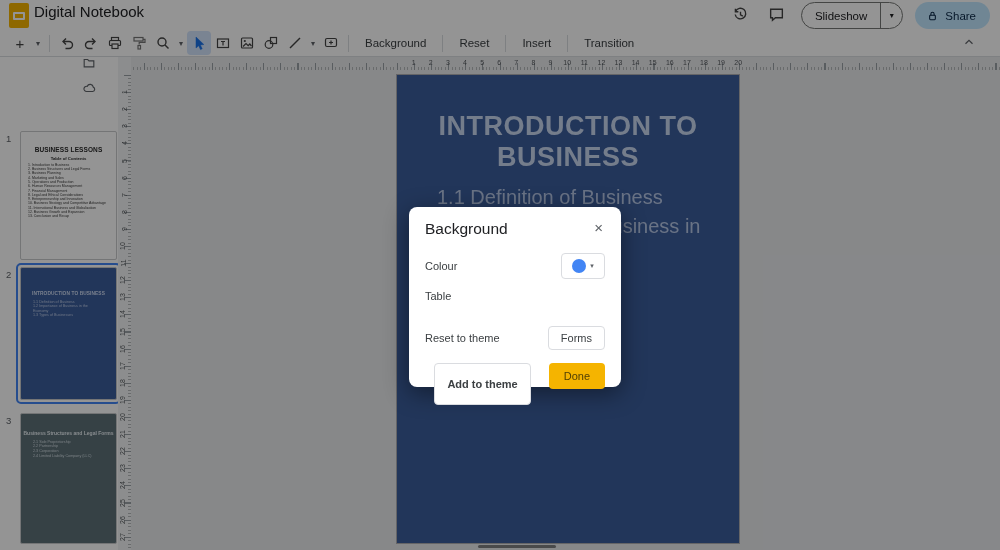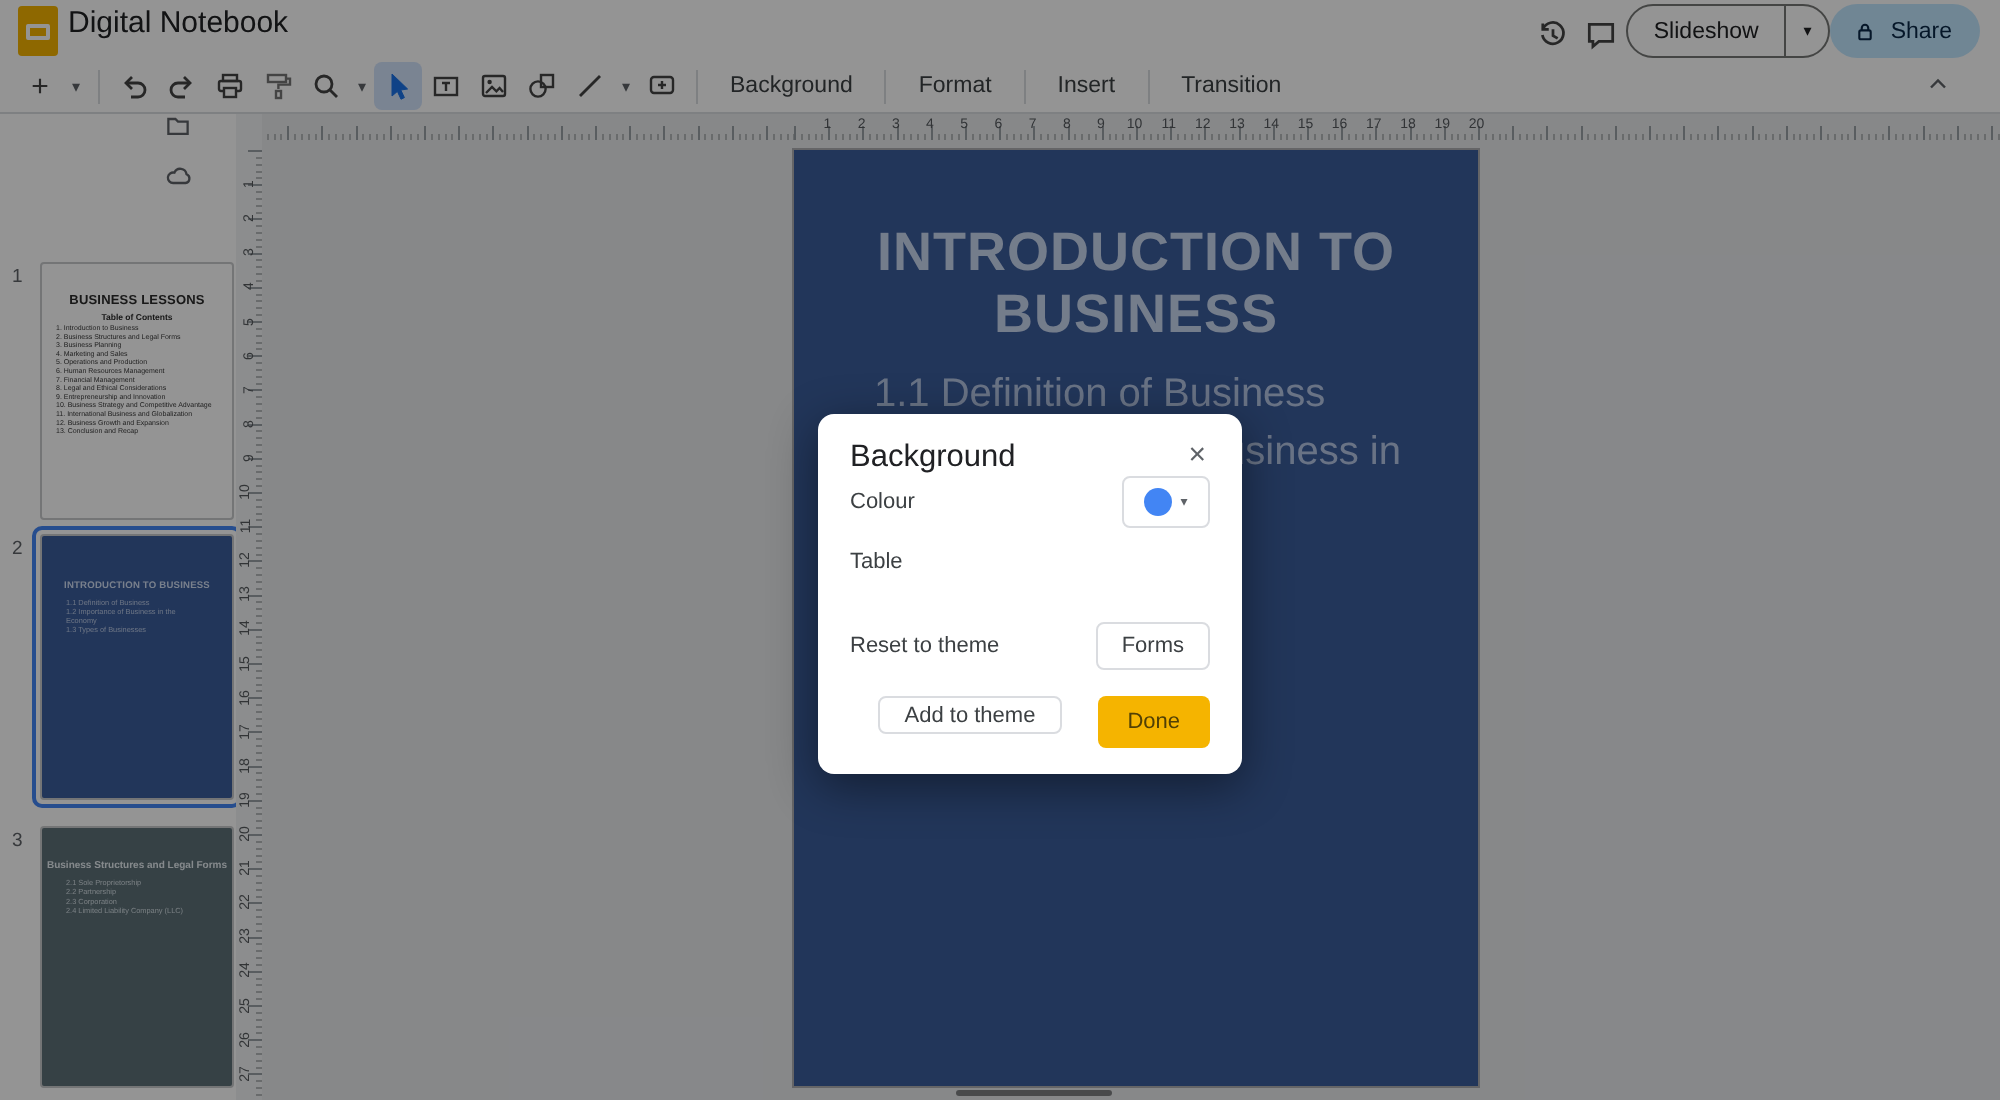--- a/index.html
+++ b/index.html
@@ -8,21 +8,21 @@
 
   
   .header { position:absolute; left:0; top:0; width:1000px; height:30px; background:#fff; z-index:2; }
   .logo { position:absolute; left:9px; top:3px; width:20px; height:25px; background:#f4b400; border-radius:2px; }
   .logo .inner { position:absolute; left:4px; top:9px; width:12px; height:8px; border:2px solid #fff; border-radius:1px; }
   .title-row { position:absolute; left:34px; top:3px; display:flex; align-items:center; gap:11px;flex-direction:column; }
   .doc-title { font-size:15px; color:#202124; }
   .title-ic { color:#5f6368; font-size:13px; line-height:14px; display:flex; align-items:center; }
   .menu-bar { position:absolute; left:33px; top:15px; display:flex; gap:9px; }
   .menu-item { font-size:11.5px; color:#202124; padding:1px 3px; cursor:default; }
-  .header-right { position:absolute; right:10px; top:2px; height:27px; display:flex; align-items:flex-end; }
+  .header-right { position:absolute; right:10px; top:2px; height:27px; display:flex; align-items:flex-start; gap:12px; }
   .hdr-icon-btn { width:24px; height:24px; display:flex; align-items:center; justify-content:center; }
   .slideshow-btn { display:flex; height:27px; border:1px solid #757775; border-radius:14px; overflow:hidden; align-items:stretch; }
   .slideshow-main { padding:0 13px; display:flex; align-items:center; font-size:11.5px; color:#202124; }
   .slideshow-caret { width:22px; display:flex; align-items:center; justify-content:center; border-left:1px solid #757775; font-size:8px; color:#202124; }
   .share-btn { height:27px; border-radius:14px; display:flex; align-items:center; gap:6px; padding:0 14px 0 11px; font-size:11.5px; color:#0b2948; }
 
   
   .toolbar { position:absolute; left:0; top:30px; width:1000px; height:27px; background:#fff; border-bottom:1px solid #dadce0; display:flex; align-items:center; padding-left:8px; z-index:2; }
   .tb-btn { height:24px; min-width:24px; display:flex; align-items:center; justify-content:center; border-radius:4px; color:#444; }
   .tb-btn.sel { background:#d2e3fc; }
@@ -75,30 +75,30 @@
   .hscrollbar { position:absolute; left:347px; top:488px; width:78px; height:3px; background:rgba(0,0,0,.45); border-radius:2px; }
 
   
   .scrim { position:absolute; inset:0; background:rgba(0,0,0,.42); z-index:40; }
   .dialog { position:absolute; left:409px; top:207px; width:212px; height:180px; background:#fff; border-radius:8px;
     box-shadow:0 6px 24px rgba(0,0,0,.45); z-index:60; padding:13px 16px 0 16px; }
   .dlg-head { display:flex; justify-content:space-between; align-items:flex-start; }
   .dlg-title { font-size:15.5px; color:#202124; }
   .dlg-close { font-size:15px; color:#5f6368; line-height:16px; padding:0 2px; cursor:default; }
   .dlg-row { display:flex; justify-content:space-between; align-items:center; }
-  .row-colour { height:26px; }
+  .row-colour { margin-top:15px; height:26px; }
   .row-image { margin-top:5px; height:24px; }
   .row-reset { margin-top:18px; height:24px; }
   .dlg-label { font-size:11px; color:#3c4043; }
   .swatch-ctl { width:44px; height:26px; border:1px solid #dadce0; border-radius:4px; display:flex; align-items:center; justify-content:center; gap:4px; }
   .swatch-dot { width:14px; height:14px; border-radius:50%; background:#4285f4; }
   .swatch-caret { font-size:7px; color:#5f6368; }
   .dlg-btn { border:1px solid #dadce0; background:#fff; border-radius:4px; height:24px; padding:0 12px; font-size:11px; color:#3c4043; font-family:inherit; }
   .dlg-footer { margin-top:13px; display:flex; justify-content:flex-end; gap:18px; }
-  .btn-addtheme { height:19px; }
+  .btn-addtheme { height:42px;font-weight:bold; }
   .btn-done { height:26px; border:none; background:#f5b400; color:#514005; padding:0 15px; border-radius:4px; font-size:11px; font-family:inherit; }
 </style>
 </head>
 <body>
 
 <div class="header">
   <div class="logo" style="background: rgb(244, 180, 0);">
       <div class="inner"></div>
     </div>
   <div class="title-row">
@@ -213,21 +213,21 @@
   <span class="tb-caret">▾</span>
   <span class="tb-btn">
     <svg class="ic" width="16" height="16" viewBox="0 0 16 16">
         <rect x="2.5" y="3.5" width="11" height="8" rx="1.5" fill="none" stroke="#444" stroke-width="1.2"></rect>
         <path d="M8 5.5v4M6 7.5h4" stroke="#444" stroke-width="1.2"></path>
       </svg>
   </span>
   <span class="tb-sep"></span>
   <span class="tb-text-btn">Background</span>
   <span class="tb-sep"></span>
-  <span class="tb-text-btn">Format</span>
+  <span class="tb-text-btn">Reset</span>
   <span class="tb-sep"></span>
   <span class="tb-text-btn">Insert</span>
   <span class="tb-sep"></span>
   <span class="tb-text-btn">Transition</span>
   <span class="tb-collapse">
     <svg class="ic" width="14" height="14" viewBox="0 0 16 16">
         <path d="M4 10l4-4 4 4" fill="none" stroke="#5f6368" stroke-width="1.4"></path>
       </svg>
   </span>
 </div>

